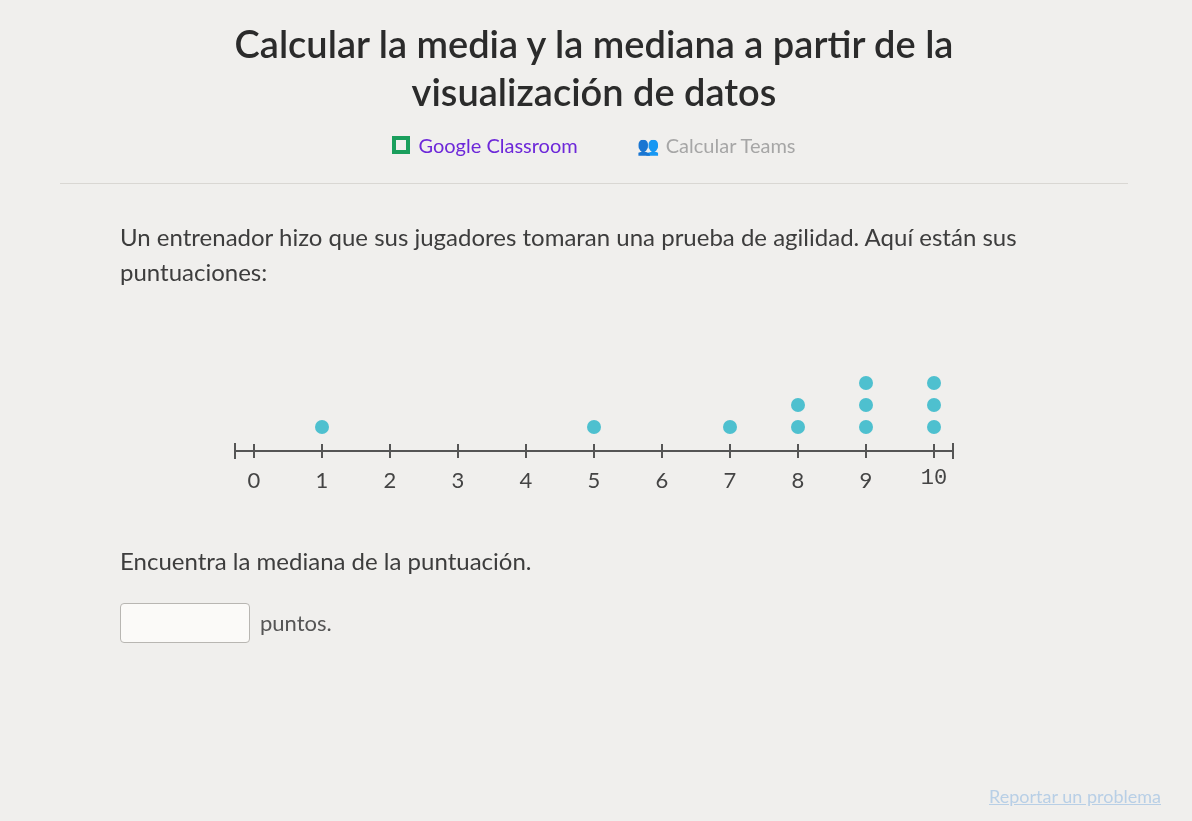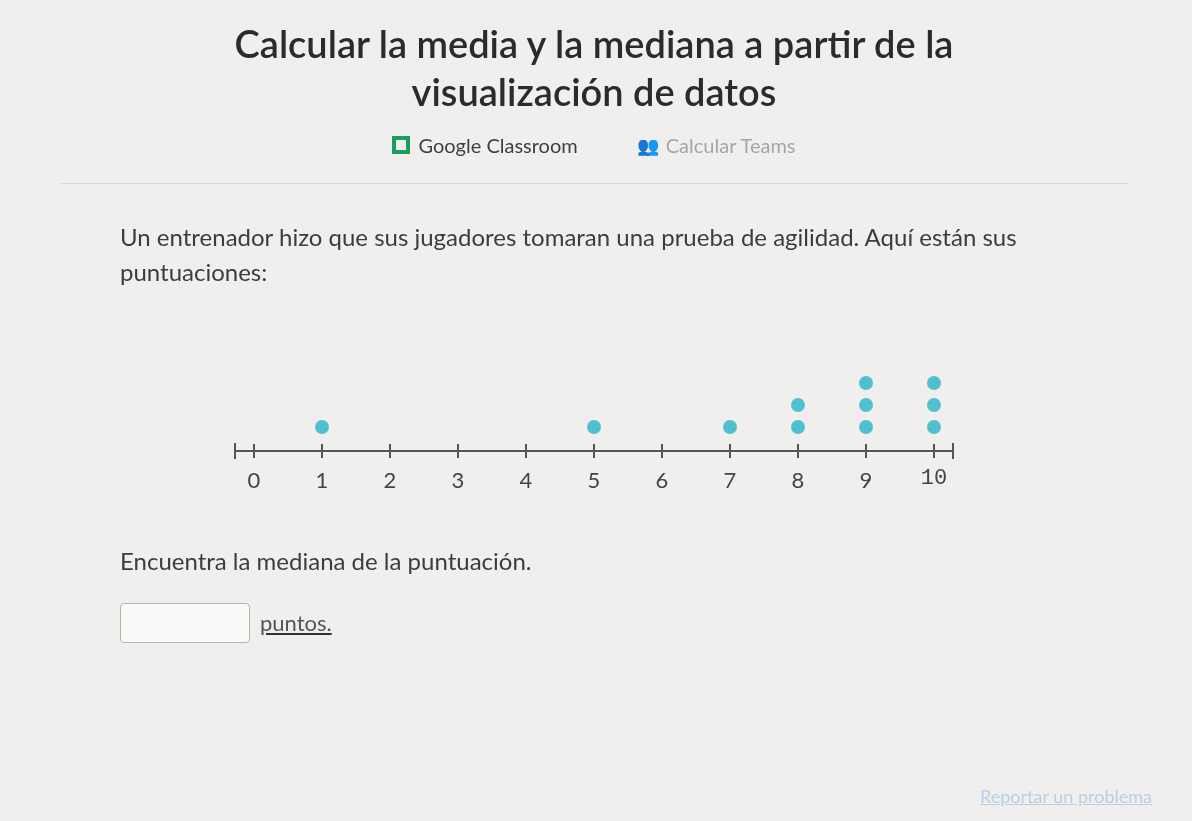--- a/index.html
+++ b/index.html
@@ -29,21 +29,21 @@
     gap: 60px;
     margin-bottom: 26px;
   }
   .share-item {
     display: flex;
     align-items: center;
     gap: 8px;
     font-size: 20px;
     cursor: pointer;
   }
-  .share-item.google { color: #404040; }
+  .share-item.google { color: #6d28d9; }
   .share-item.teams  { color: #a6a6a6; }
   .gc-icon {
     width: 18px; height: 18px;
     background: #1a9e5c;
     display: inline-block;
     position: relative;
   }
   .gc-icon::after{
     content:"";
     position:absolute;
@@ -129,39 +129,38 @@
   .question {
     font-size: 24px;
     color: #3d3d3d;
     margin: 0 40px 28px 60px;
   }
   .answer-row {
     display: flex;
     align-items: center;
     gap: 10px;
     margin: 0 40px 20px 60px;
-    text-decoration: underline;
   }
   .answer-input {
     width: 130px;
     height: 40px;
     border: 1px solid #b8b6b2;
     border-radius: 4px;
     background: #fbfaf8;
     font-size: 20px;
     padding: 0 8px;
     color: #333;
   }
   .answer-unit {
     font-size: 22px;
     color: #555;
   }
   .report-link {
     position: absolute;
-    right: 40px;
+    right: 31px;
     bottom: 14px;
     font-size: 18px;
     color: #b8cfe6;
     text-decoration: underline;
     cursor: pointer;
   }
 </style>
 </head>
 <body>
 

